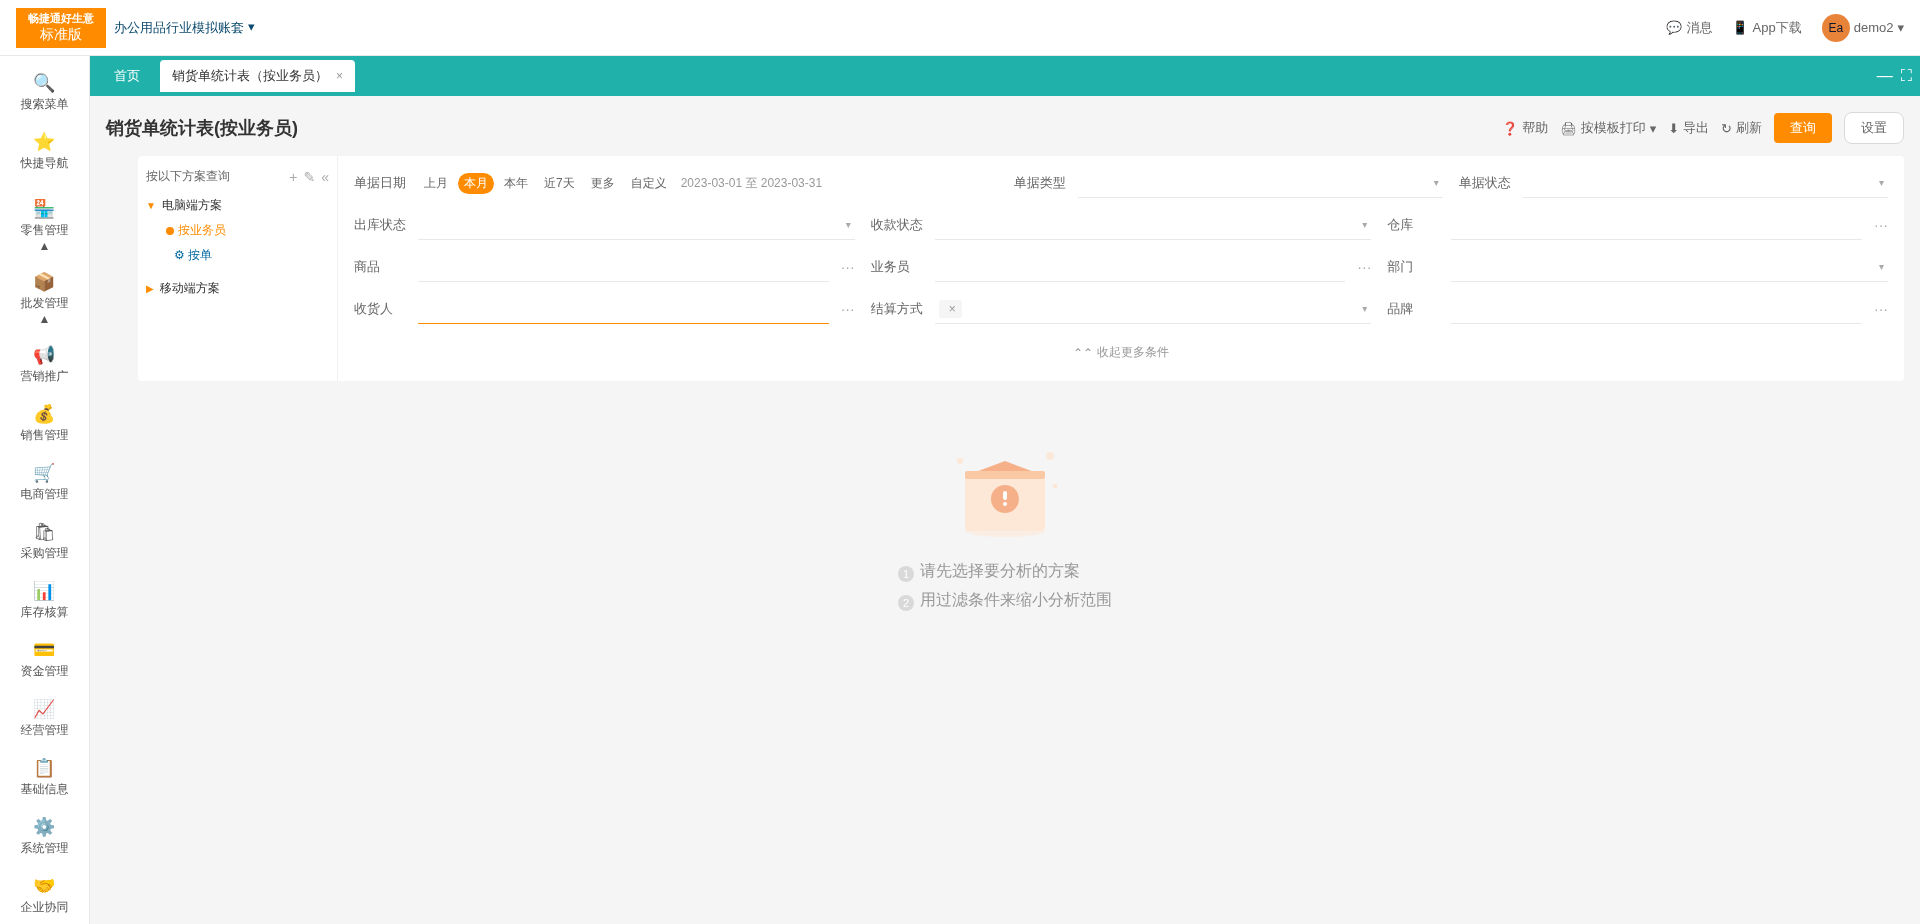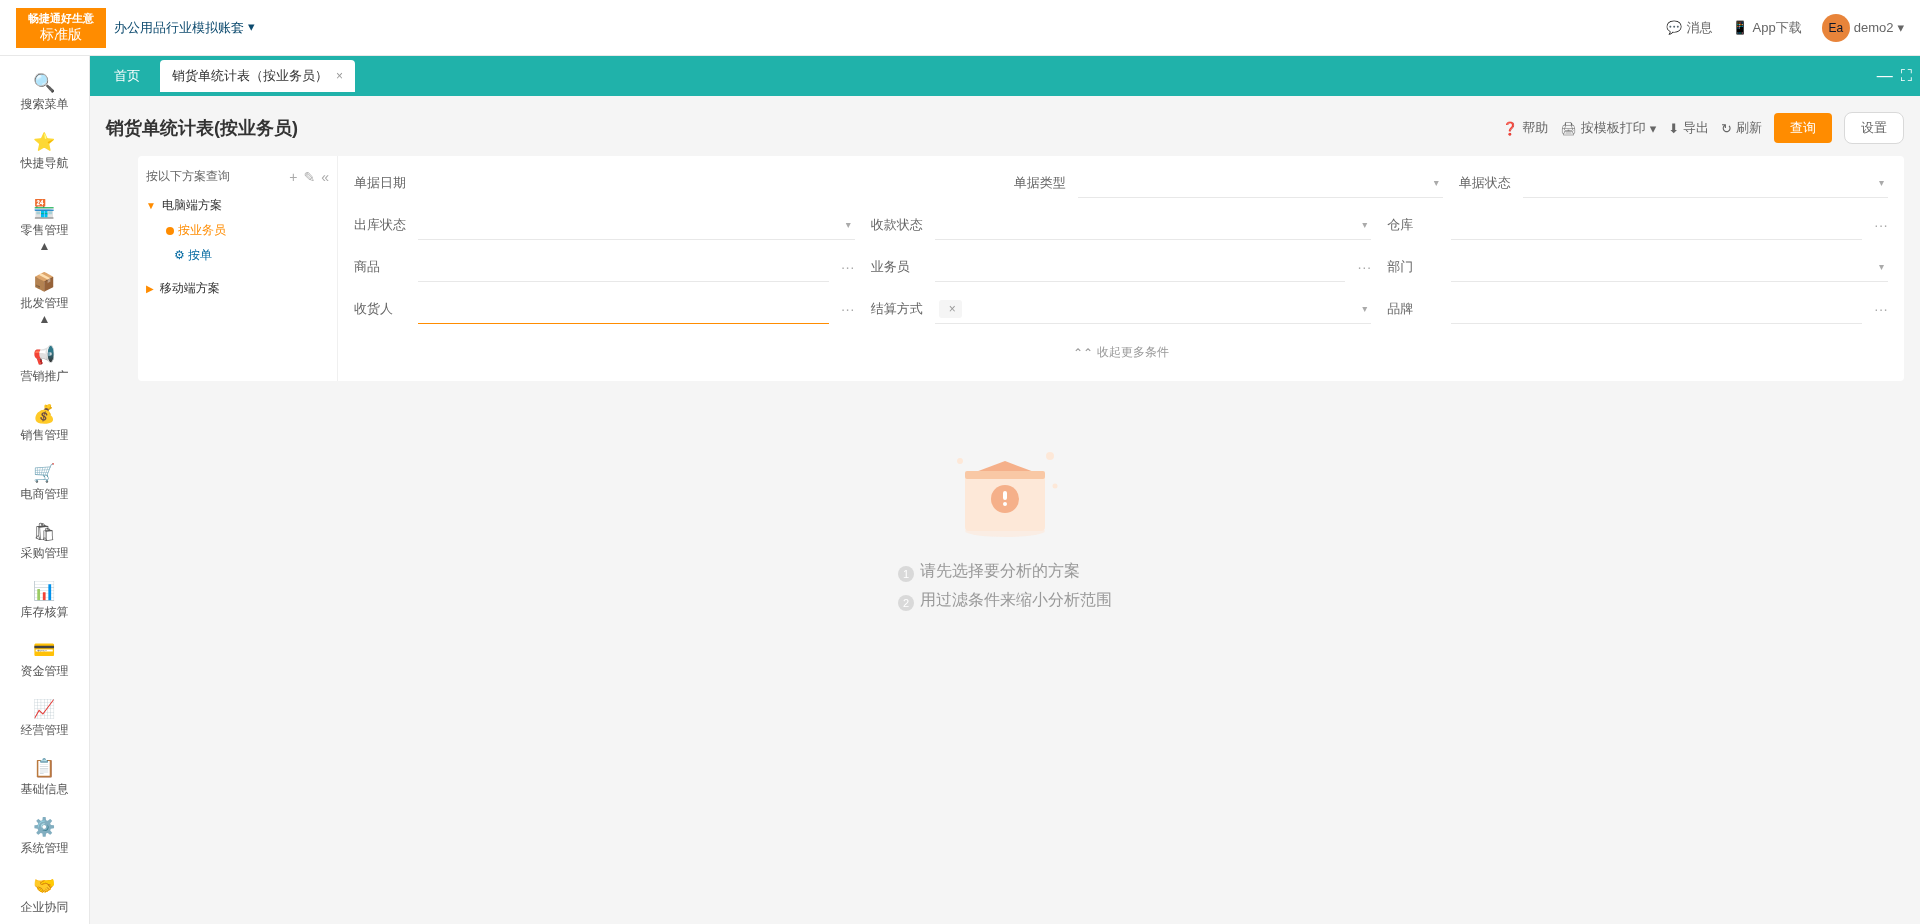--- a/index.html
+++ b/index.html
@@ -411,20 +411,29 @@
                 <span>移动端方案</span>
               </div>
             </div>
           </div>
 
           <div class="filter-area">
 
             <div class="filter-row">
               <div class="filter-field" style="flex:1.5;">
                 <span class="filter-label">单据日期</span>
+                <div class="date-quick-btns">
+                  <span class="date-btn">上月</span>
+                  <span class="date-btn active">本月</span>
+                  <span class="date-btn">本年</span>
+                  <span class="date-btn">近7天</span>
+                  <span class="date-btn">更多</span>
+                  <span class="date-btn">自定义</span>
+                  <span class="date-range">2023-03-01 至 2023-03-31</span>
+                </div>
               </div>
               <div class="filter-field">
                 <span class="filter-label">单据类型</span>
                 <div class="filter-select">
                   <span></span>
                   <span class="filter-select-chevron">▾</span>
                 </div>
               </div>
               <div class="filter-field">
                 <span class="filter-label">单据状态</span>

